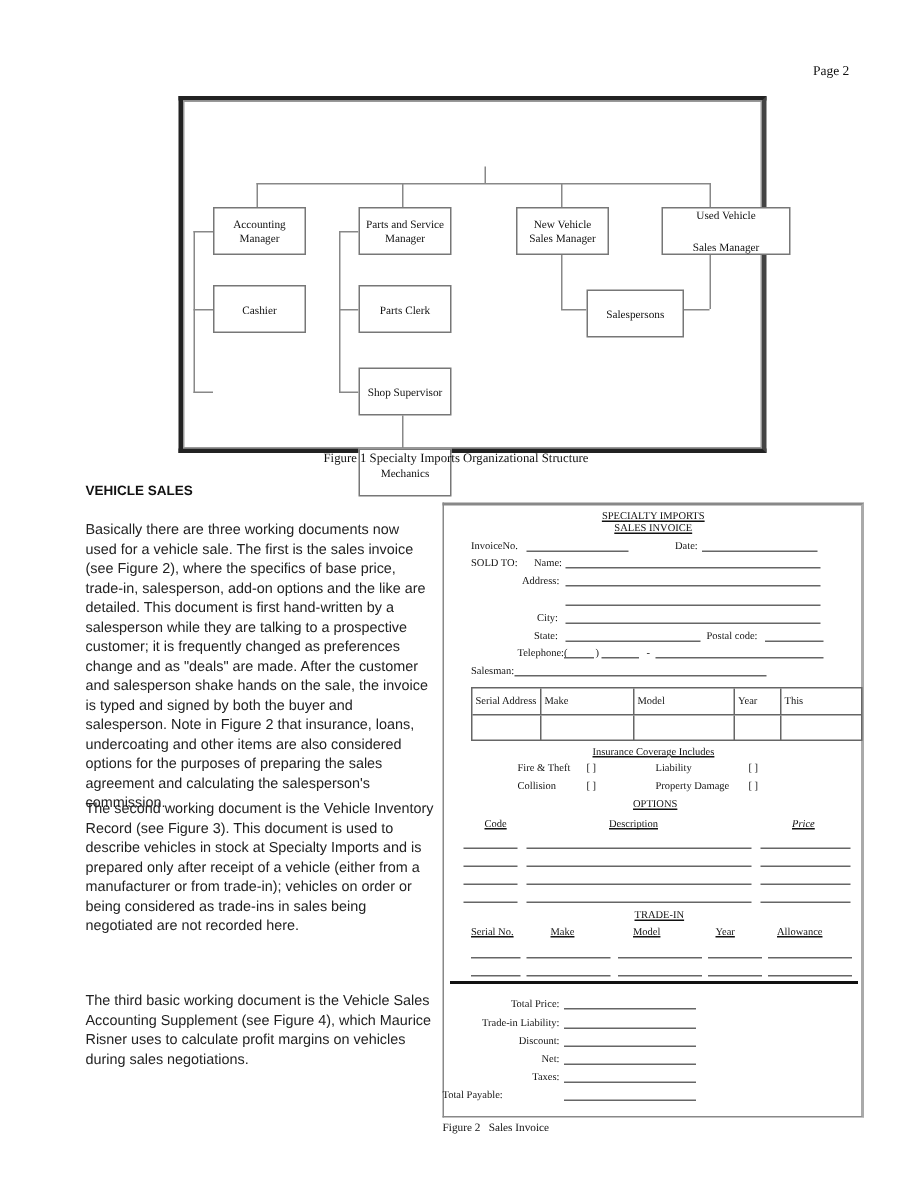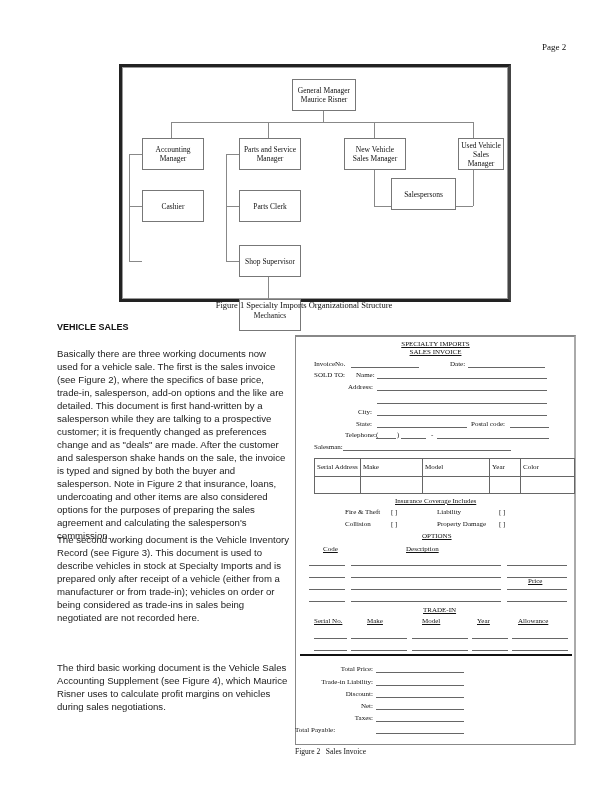--- a/index.html
+++ b/index.html
@@ -57,55 +57,51 @@
     <div class="ln" style="left:104px;top:87px;width:13px;height:1px;"></div>
     <div class="ln" style="left:104px;top:139px;width:13px;height:1px;"></div>
     <div class="ln" style="left:104px;top:194px;width:13px;height:1px;"></div>
     <div class="ln" style="left:146px;top:207px;width:1px;height:25px;"></div>
 
     <div class="ln" style="left:252px;top:103px;width:1px;height:36px;"></div>
     <div class="ln" style="left:252px;top:139px;width:17px;height:1px;"></div>
     <div class="ln" style="left:351px;top:103px;width:1px;height:36px;"></div>
     <div class="ln" style="left:334px;top:139px;width:17px;height:1px;"></div>
 
-    <div class="box" style="left:170px;top:12px;width:64px;height:32px;">
-      <span>General Manager</span>
-      <span>Maurice Risner</span>
-    </div>
 
     <div class="box" style="left:20px;top:71px;width:62px;height:32px;">
       <span>Accounting</span>
       <span>Manager</span>
     </div>
     <div class="box" style="left:117px;top:71px;width:62px;height:32px;">
       <span>Parts and Service</span>
       <span>Manager</span>
     </div>
     <div class="box" style="left:222px;top:71px;width:62px;height:32px;">
       <span>New Vehicle</span>
       <span>Sales Manager</span>
     </div>
-    <div class="box" style="left:336px;top:71px;width:46px;height:32px;">
+    <div class="box" style="left:319px;top:71px;width:86px;height:32px;justify-content:space-between;">
       <span>Used Vehicle</span>
       <span>Sales Manager</span>
     </div>
 
     <div class="box" style="left:20px;top:123px;width:62px;height:32px;">
       <span>Cashier</span>
     </div>
     <div class="box" style="left:117px;top:123px;width:62px;height:32px;">
       <span>Parts Clerk</span>
     </div>
     <div class="box" style="left:117px;top:232px;width:62px;height:32px;visibility:visible;">
       <span>Mechanics</span>
     </div>
     <div class="box" style="left:117px;top:178px;width:62px;height:32px;">
       <span>Shop Supervisor</span>
     </div>
-    <div class="box" style="left:269px;top:111px;width:65px;height:32px;">
+    <div class="box" style="left:269px;top:126px;width:65px;height:32px;">
       <span>Salespersons</span>
     </div>
   </div>
   <div id="org-caption" class="abs serif">Figure 1 Specialty Imports Organizational Structure</div>
 
   <div id="section-heading" class="abs sans">VEHICLE SALES</div>
   <div class="para sans" style="top:347px;">Basically there are three working documents now used for a vehicle sale. The first is the sales invoice (see Figure 2), where the specifics of base price, trade-in, salesperson, add-on options and the like are detailed. This document is first hand-written by a salesperson while they are talking to a prospective customer; it is frequently changed as preferences change and as "deals" are made. After the customer and salesperson shake hands on the sale, the invoice is typed and signed by both the buyer and salesperson. Note in Figure 2 that insurance, loans, undercoating and other items are also considered options for the purposes of preparing the sales agreement and  calculating the salesperson's commission.</div>
   <div class="para sans" style="top:533px;">The second working document is the Vehicle Inventory Record (see Figure 3). This document is used to describe vehicles in stock at Specialty Imports and is prepared only after receipt of a vehicle (either from a manufacturer or from trade-in); vehicles on order or being considered as trade-ins in sales being negotiated are not recorded here.</div>
   <div class="para sans" style="top:661px;">The third basic working document is the Vehicle Sales Accounting Supplement (see Figure 4), which Maurice Risner uses to calculate profit margins on vehicles during sales negotiations.</div>
 
@@ -144,21 +140,21 @@
 
   <div class="inv serif" style="left:314px;top:443px;">Salesman:</div>
   <div class="fl" style="left:343px;top:450px;width:168px;"></div>
 
   <div class="inv-table serif">
     <div class="row">
       <div class="c" style="width:46px;">Serial Address</div>
       <div class="c" style="width:62px;">Make</div>
       <div class="c" style="width:67px;">Model</div>
       <div class="c" style="width:31px;">Year</div>
-      <div class="c" style="flex:1;">Color</div>
+      <div class="c" style="flex:1;">This</div>
     </div>
     <div class="row">
       <div class="c" style="width:46px;"></div>
       <div class="c" style="width:62px;"></div>
       <div class="c" style="width:67px;"></div>
       <div class="c" style="width:31px;"></div>
       <div class="c" style="flex:1;"></div>
     </div>
   </div>
 
@@ -168,21 +164,21 @@
   <div class="inv serif" style="left:437px;top:508px;">Liability</div>
   <div class="inv serif" style="left:499px;top:508px;">[  ]</div>
   <div class="inv serif" style="left:345px;top:520px;">Collision</div>
   <div class="inv serif" style="left:391px;top:520px;">[  ]</div>
   <div class="inv serif" style="left:437px;top:520px;">Property Damage</div>
   <div class="inv serif" style="left:499px;top:520px;">[  ]</div>
 
   <div class="inv serif u" style="left:422px;top:532px;">OPTIONS</div>
   <div class="inv serif u" style="left:323px;top:545px;">Code</div>
   <div class="inv serif u" style="left:406px;top:545px;">Description</div>
-  <div class="inv serif u" style="left:528px;top:577px;">Price</div>
+  <div class="inv serif u" style="left:528px;top:545px;font-style:italic;">Price</div>
 
   <div class="fl" style="left:309px;top:565px;width:36px;"></div>
   <div class="fl" style="left:351px;top:565px;width:150px;"></div>
   <div class="fl" style="left:507px;top:565px;width:60px;"></div>
   <div class="fl" style="left:309px;top:577px;width:36px;"></div>
   <div class="fl" style="left:351px;top:577px;width:150px;"></div>
   <div class="fl" style="left:507px;top:577px;width:60px;"></div>
   <div class="fl" style="left:309px;top:589px;width:36px;"></div>
   <div class="fl" style="left:351px;top:589px;width:150px;"></div>
   <div class="fl" style="left:507px;top:589px;width:60px;"></div>

